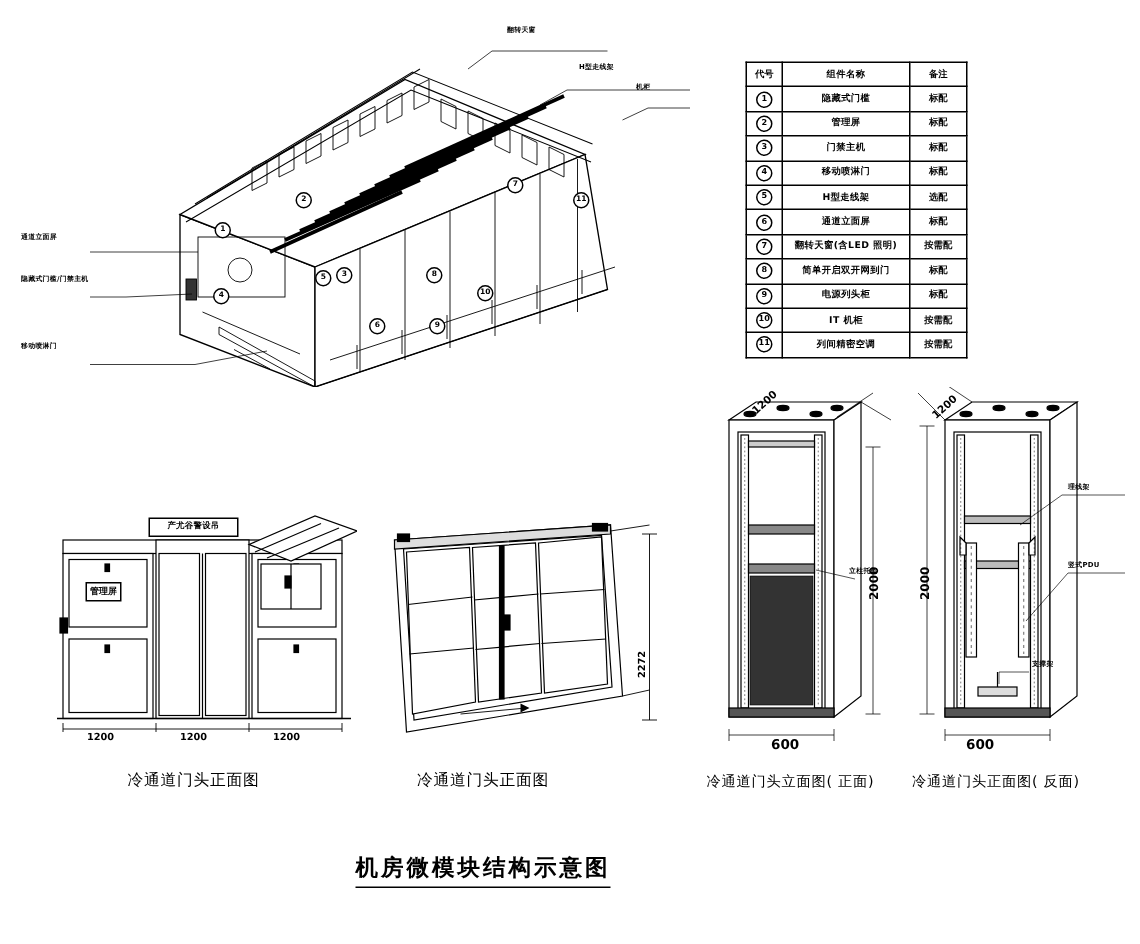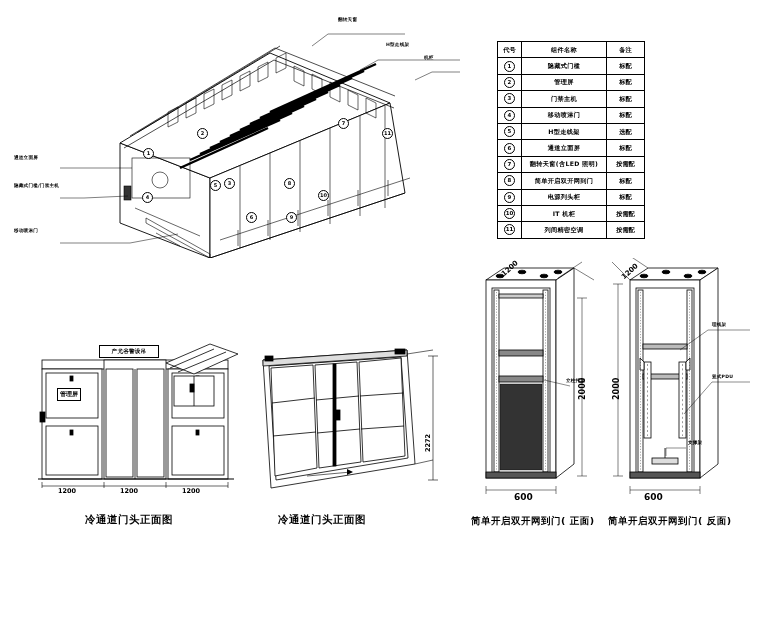--- a/index.html
+++ b/index.html
@@ -28,21 +28,21 @@
   .legend td.c3{width:37px;}
   .legend tr.head td{font-weight:bold;}
   .circnum{
     display:inline-block;width:9px;height:9px;line-height:9px;
     border:1px solid #000;border-radius:50%;font-size:5.4px;
     text-align:center;
   }
 
   
   .cap{
-    position:absolute;font-size:10.5px;font-weight:bold;
+    position:absolute;font-size:10.5px;font-weight:normal;
     white-space:nowrap;letter-spacing:.5px;text-align:right;
   }
   .maintitle{
     position:absolute;left:237px;top:569px;font-size:15px;
     font-weight:bold;letter-spacing:2px;white-space:nowrap;
     border-bottom:1.4px solid #000;padding-bottom:3px;
   }
   .dim{
     position:absolute;font-size:6.5px;white-space:nowrap;font-weight:bold;
   }
@@ -398,21 +398,21 @@
   <g stroke="#000" stroke-width="0.45" fill="none">
     <line x1="74" y1="122" x2="100" y2="128"></line>
   </g>
 </svg>
 
 <div class="dimr" style="left:500px;top:272px;">1200</div>
 <div class="dimv" style="left:578px;top:400px;">2000</div>
 <div class="dim" style="left:514px;top:492px;font-size:9px;">600</div>
 <div class="lead" style="left:566px;top:378px;">立柱托架</div>
 
-<div class="cap" style="left:471px;top:515px;font-size:9.5px;">简单开启双开网到门( 正面)</div>
+<div class="cap" style="left:471px;top:515px;font-size:9.5px;">冷通道门头立面图( 正面)</div>
 
 <svg class="abs" style="left:600px;top:258px;" width="150" height="250" viewBox="0 0 150 250">
   <g fill="#fff" stroke="#000" stroke-width="0.8">
 
     <path d="M30 22 L48 10 L118 10 L100 22 Z"></path>
     <ellipse cx="44" cy="18" rx="4" ry="1.8" fill="#000"></ellipse>
     <ellipse cx="66" cy="14" rx="4" ry="1.8" fill="#000"></ellipse>
     <ellipse cx="88" cy="18" rx="4" ry="1.8" fill="#000"></ellipse>
     <ellipse cx="102" cy="14" rx="4" ry="1.8" fill="#000"></ellipse>
 
@@ -473,16 +473,17 @@
 </svg>
 
 <div class="dimr" style="left:620px;top:275px;">1200</div>
 <div class="dimv" style="left:612px;top:400px;">2000</div>
 <div class="dim" style="left:644px;top:492px;font-size:9px;">600</div>
 
 <div class="lead" style="left:712px;top:322px;">理线架</div>
 <div class="lead" style="left:712px;top:374px;">竖式PDU</div>
 <div class="lead" style="left:688px;top:440px;">支撑架</div>
 
-<div class="cap" style="left:608px;top:515px;font-size:9.5px;">简单开启双开网到门( 反面)</div>
-
+<div class="cap" style="left:608px;top:515px;font-size:9.5px;">冷通道门头正面图( 反面)</div>
+
+<div class="maintitle">机房微模块结构示意图</div>
 
 </div>
 
 </body></html>

